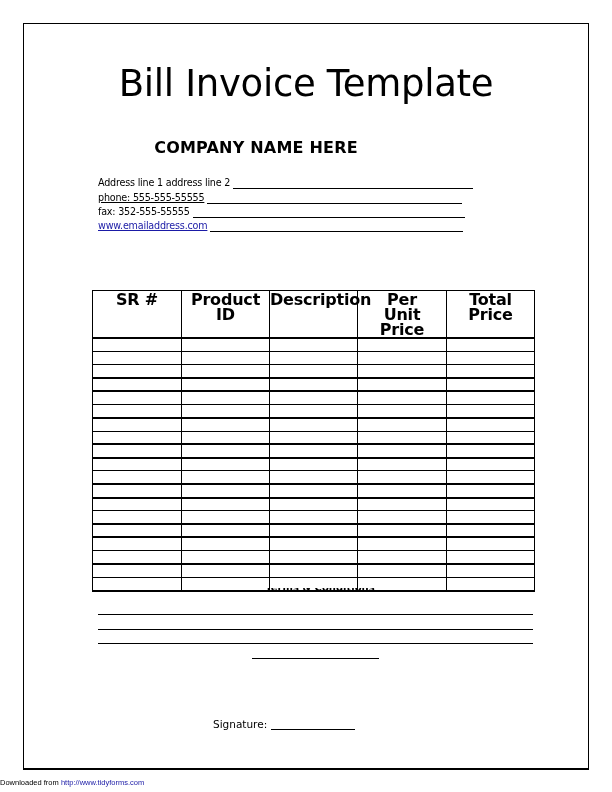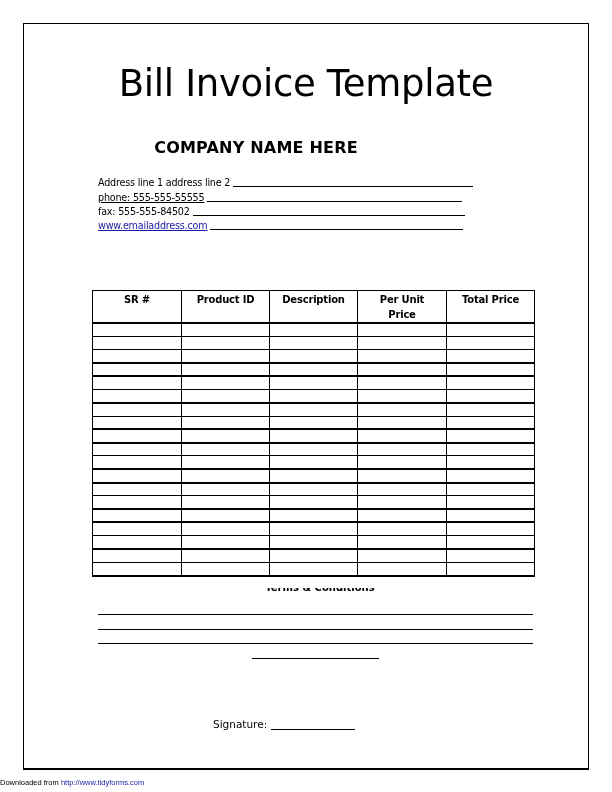--- a/index.html
+++ b/index.html
@@ -17,33 +17,33 @@
       font-size: 37px; font-weight: normal; letter-spacing: -0.3px; line-height: 50px;
     }
     .company {
       position: absolute; left: 0; width: 512px; top: 138px;
       text-align: center; font-size: 16px; font-weight: bold; letter-spacing: 0.2px;
     }
 
     .addr-line {
       position: absolute; left: 98px; height: 14px;
       font-size: 9.6px; line-height: 14px; white-space: nowrap;
-      display: flex; align-items: flex-start;
+      display: flex; align-items: center;
     }
     .addr-line .txt { letter-spacing: -0.2px; }
     .addr-line .link { color: #1a1aa6; text-decoration: underline; letter-spacing: -0.2px; }
     .addr-line .fill { border-bottom: 1px solid #000; margin-left: 3px; height: 11px; }
 
     table.items {
       position: absolute; left: 92px; top: 290px; width: 442px;
       border-collapse: collapse; table-layout: fixed;
     }
     table.items th, table.items td { border: 1.3px solid #000; }
     table.items th {
-      height: 31px; vertical-align: top; font-size: 10px; font-weight: bold;
+      height: 31px; vertical-align: top; font-size: 16px; font-weight: bold;
       text-align: center; line-height: 15px; padding-top: 1px; letter-spacing: -0.2px;
       border-bottom: 2.2px solid #000;
     }
     table.items td { height: 13.3px; padding: 0; }
     table.items tr.thick td { border-bottom-width: 2.2px; }
 
     .terms-title {
       position: absolute; left: 0; width: 612px; top: 588px; height: 8px; overflow: hidden;
       text-align: center; font-size: 10px; line-height: 10px; font-weight: bold; padding-left: 28px;
     }
@@ -72,21 +72,21 @@
 
 <div class="addr-line" style="top:176px;">
   <span class="txt">Address line 1 address line 2</span>
   <span class="fill" style="width:240px;"></span>
 </div>
 <div class="addr-line" style="top:191px;text-decoration:underline;">
   <span class="txt">phone: 555-555-55555</span>
   <span class="fill" style="width:255px;"></span>
 </div>
 <div class="addr-line" style="top:205px;">
-  <span class="txt">fax: 555-555-84502</span>
+  <span class="txt">fax: 352-555-55555</span>
   <span class="fill" style="width:272px;"></span>
 </div>
 <div class="addr-line" style="top:219px;">
   <span class="link">www.emailaddress.com</span>
   <span class="fill" style="width:253px;"></span>
 </div>
 
 <table class="items">
   <colgroup>
     <col style="width:89px">

